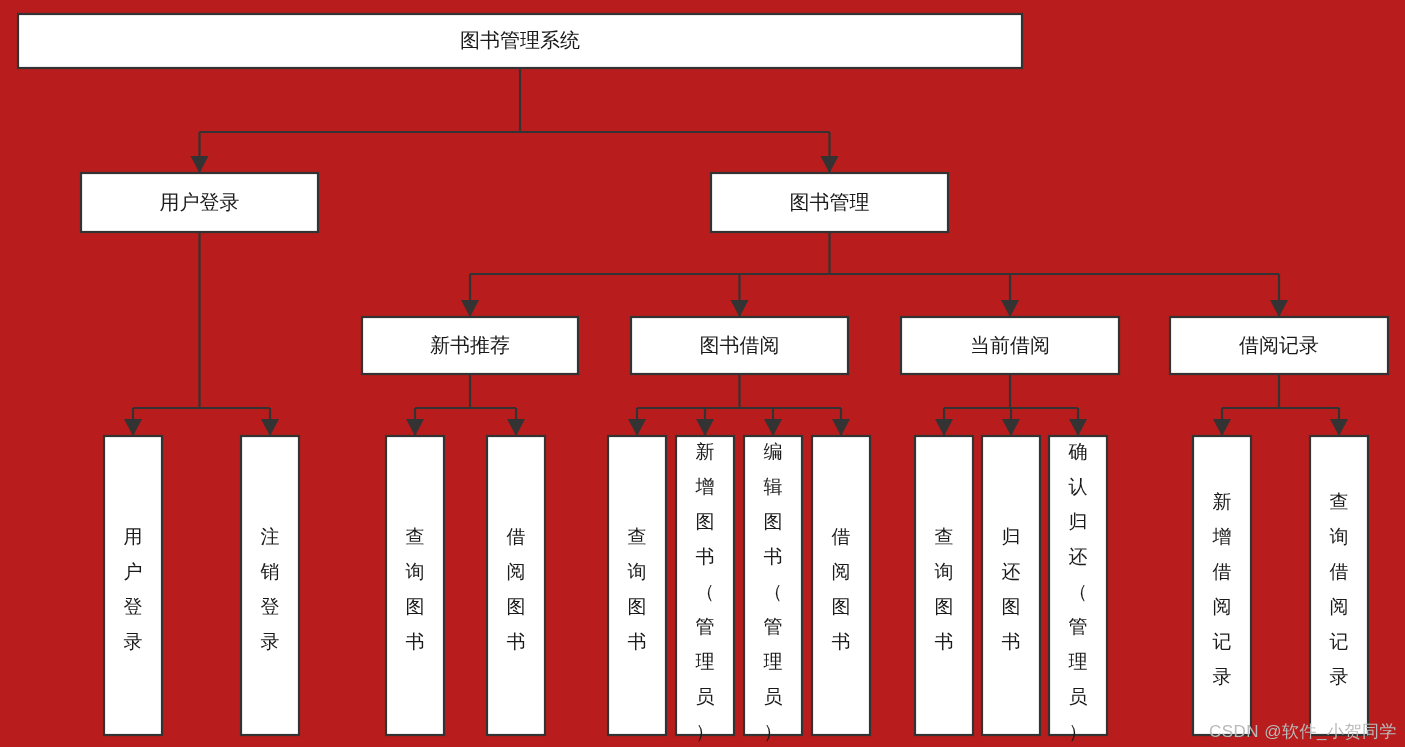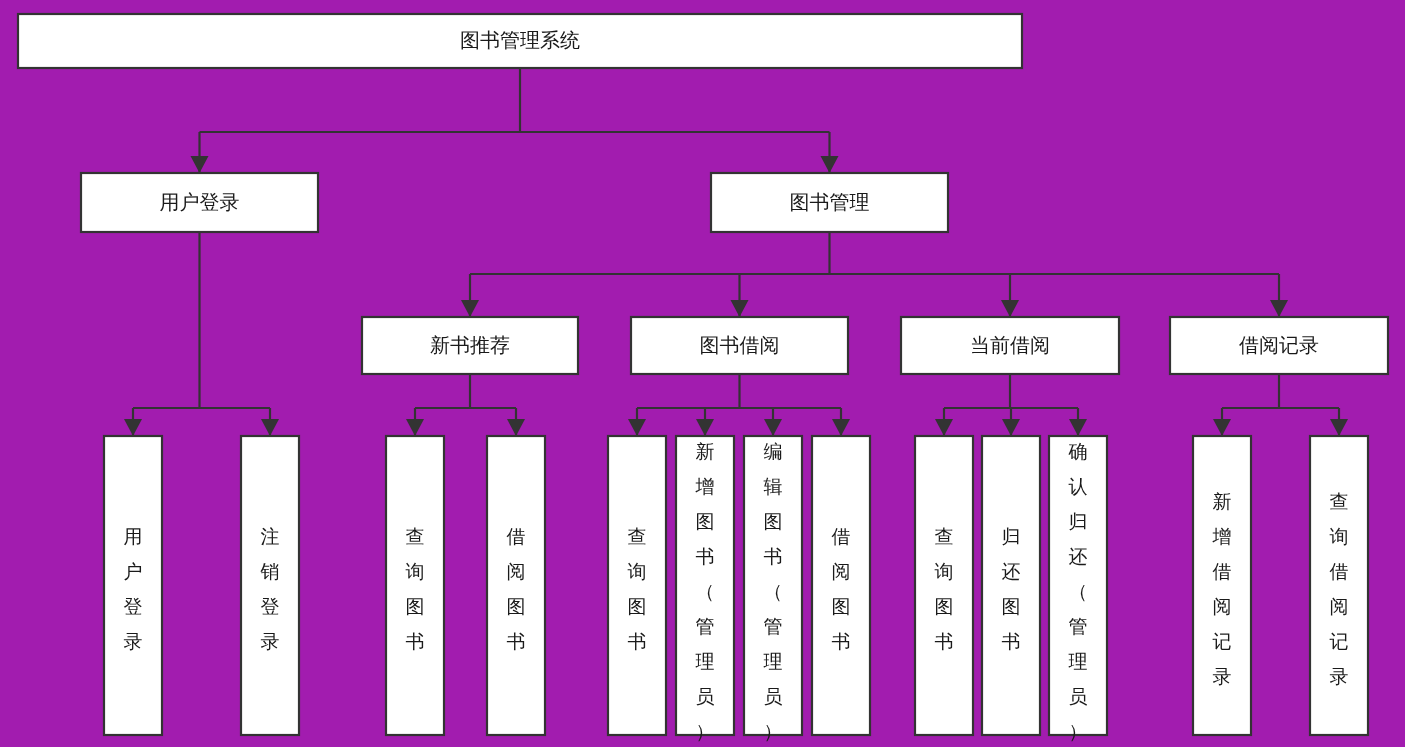--- a/index.html
+++ b/index.html
@@ -11,21 +11,21 @@
   body {
     width: 1405px;
     height: 747px;
     font-family: "Liberation Sans", "DejaVu Sans", sans-serif;
     overflow: hidden;
   }
   #diagram-root {
     position: relative;
     width: 1405px;
     height: 747px;
-    background: #a21caf;
+    background: #b91c1c;
   }
   svg#tree-svg {
     position: absolute;
     left: 0;
     top: 0;
     width: 1405px;
     height: 747px;
     display: block;
   }
   .node-rect {
@@ -203,13 +203,14 @@
         <g>
           <rect x="1193" y="436" width="58" height="299" class="node-rect"></rect>
           <text x="1222" y="507.8" class="node-label-v"><tspan x="1222" dy="0">新</tspan><tspan x="1222" dy="35">增</tspan><tspan x="1222" dy="35">借</tspan><tspan x="1222" dy="35">阅</tspan><tspan x="1222" dy="35">记</tspan><tspan x="1222" dy="35">录</tspan></text>
         </g>
         <g>
           <rect x="1310" y="436" width="58" height="299" class="node-rect"></rect>
           <text x="1339" y="507.8" class="node-label-v"><tspan x="1339" dy="0">查</tspan><tspan x="1339" dy="35">询</tspan><tspan x="1339" dy="35">借</tspan><tspan x="1339" dy="35">阅</tspan><tspan x="1339" dy="35">记</tspan><tspan x="1339" dy="35">录</tspan></text>
         </g>
       </g>
   </svg>
+  <div class="watermark-text">CSDN @软件_小贺同学</div>
 </div>
 
 </body></html>

